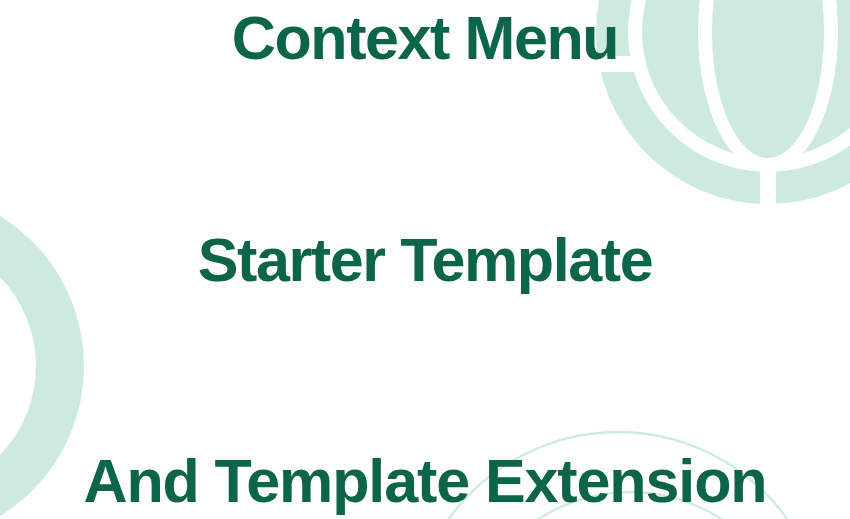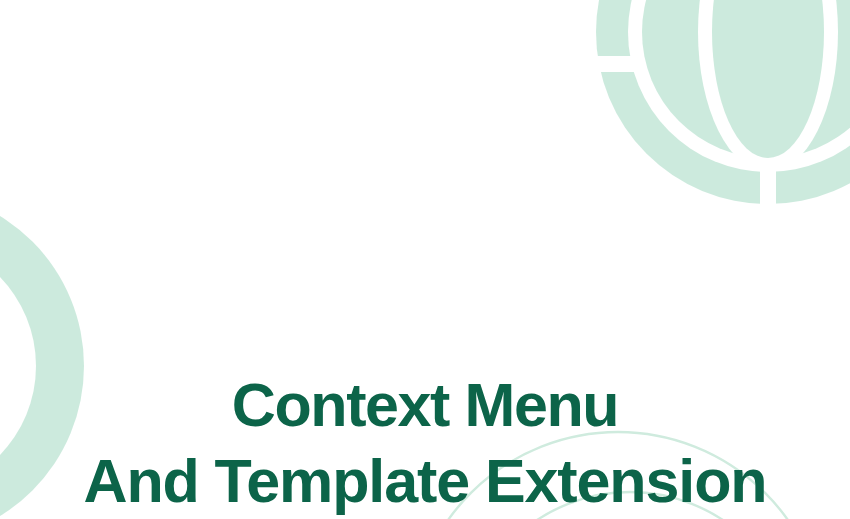--- a/index.html
+++ b/index.html
@@ -34,21 +34,21 @@
 
   .headline-block {
     position: absolute;
     left: 0;
     top: 0;
     width: 850px;
     height: 519px;
     display: flex;
     flex-direction: column;
     align-items: center;
-    justify-content: flex-end;
+    justify-content: space-between;
     z-index: 5;
   }
 
   .headline-line {
     display: block;
     width: 100%;
     text-align: center;
     color: #0C6449;
     font-family: "Liberation Sans", sans-serif;
     font-weight: 700;
@@ -105,16 +105,17 @@
     </g>
 
     <g fill="none" stroke="#CFEBDE">
       <circle cx="618" cy="640" r="208" stroke-width="2.4"></circle>
       <circle cx="630" cy="660" r="168" stroke-width="2.4"></circle>
     </g>
   </svg>
 
   <div class="headline-block">
     <span class="headline-line line-1" style="color: rgb(12, 100, 73);">Context Menu</span>
+    <span class="headline-line line-2" style="color: rgb(12, 100, 73);">Starter Template</span>
     <span class="headline-line line-3" style="color: rgb(12, 100, 73);">And Template Extension</span>
   </div>
 
 </div>
 
 </body></html>

